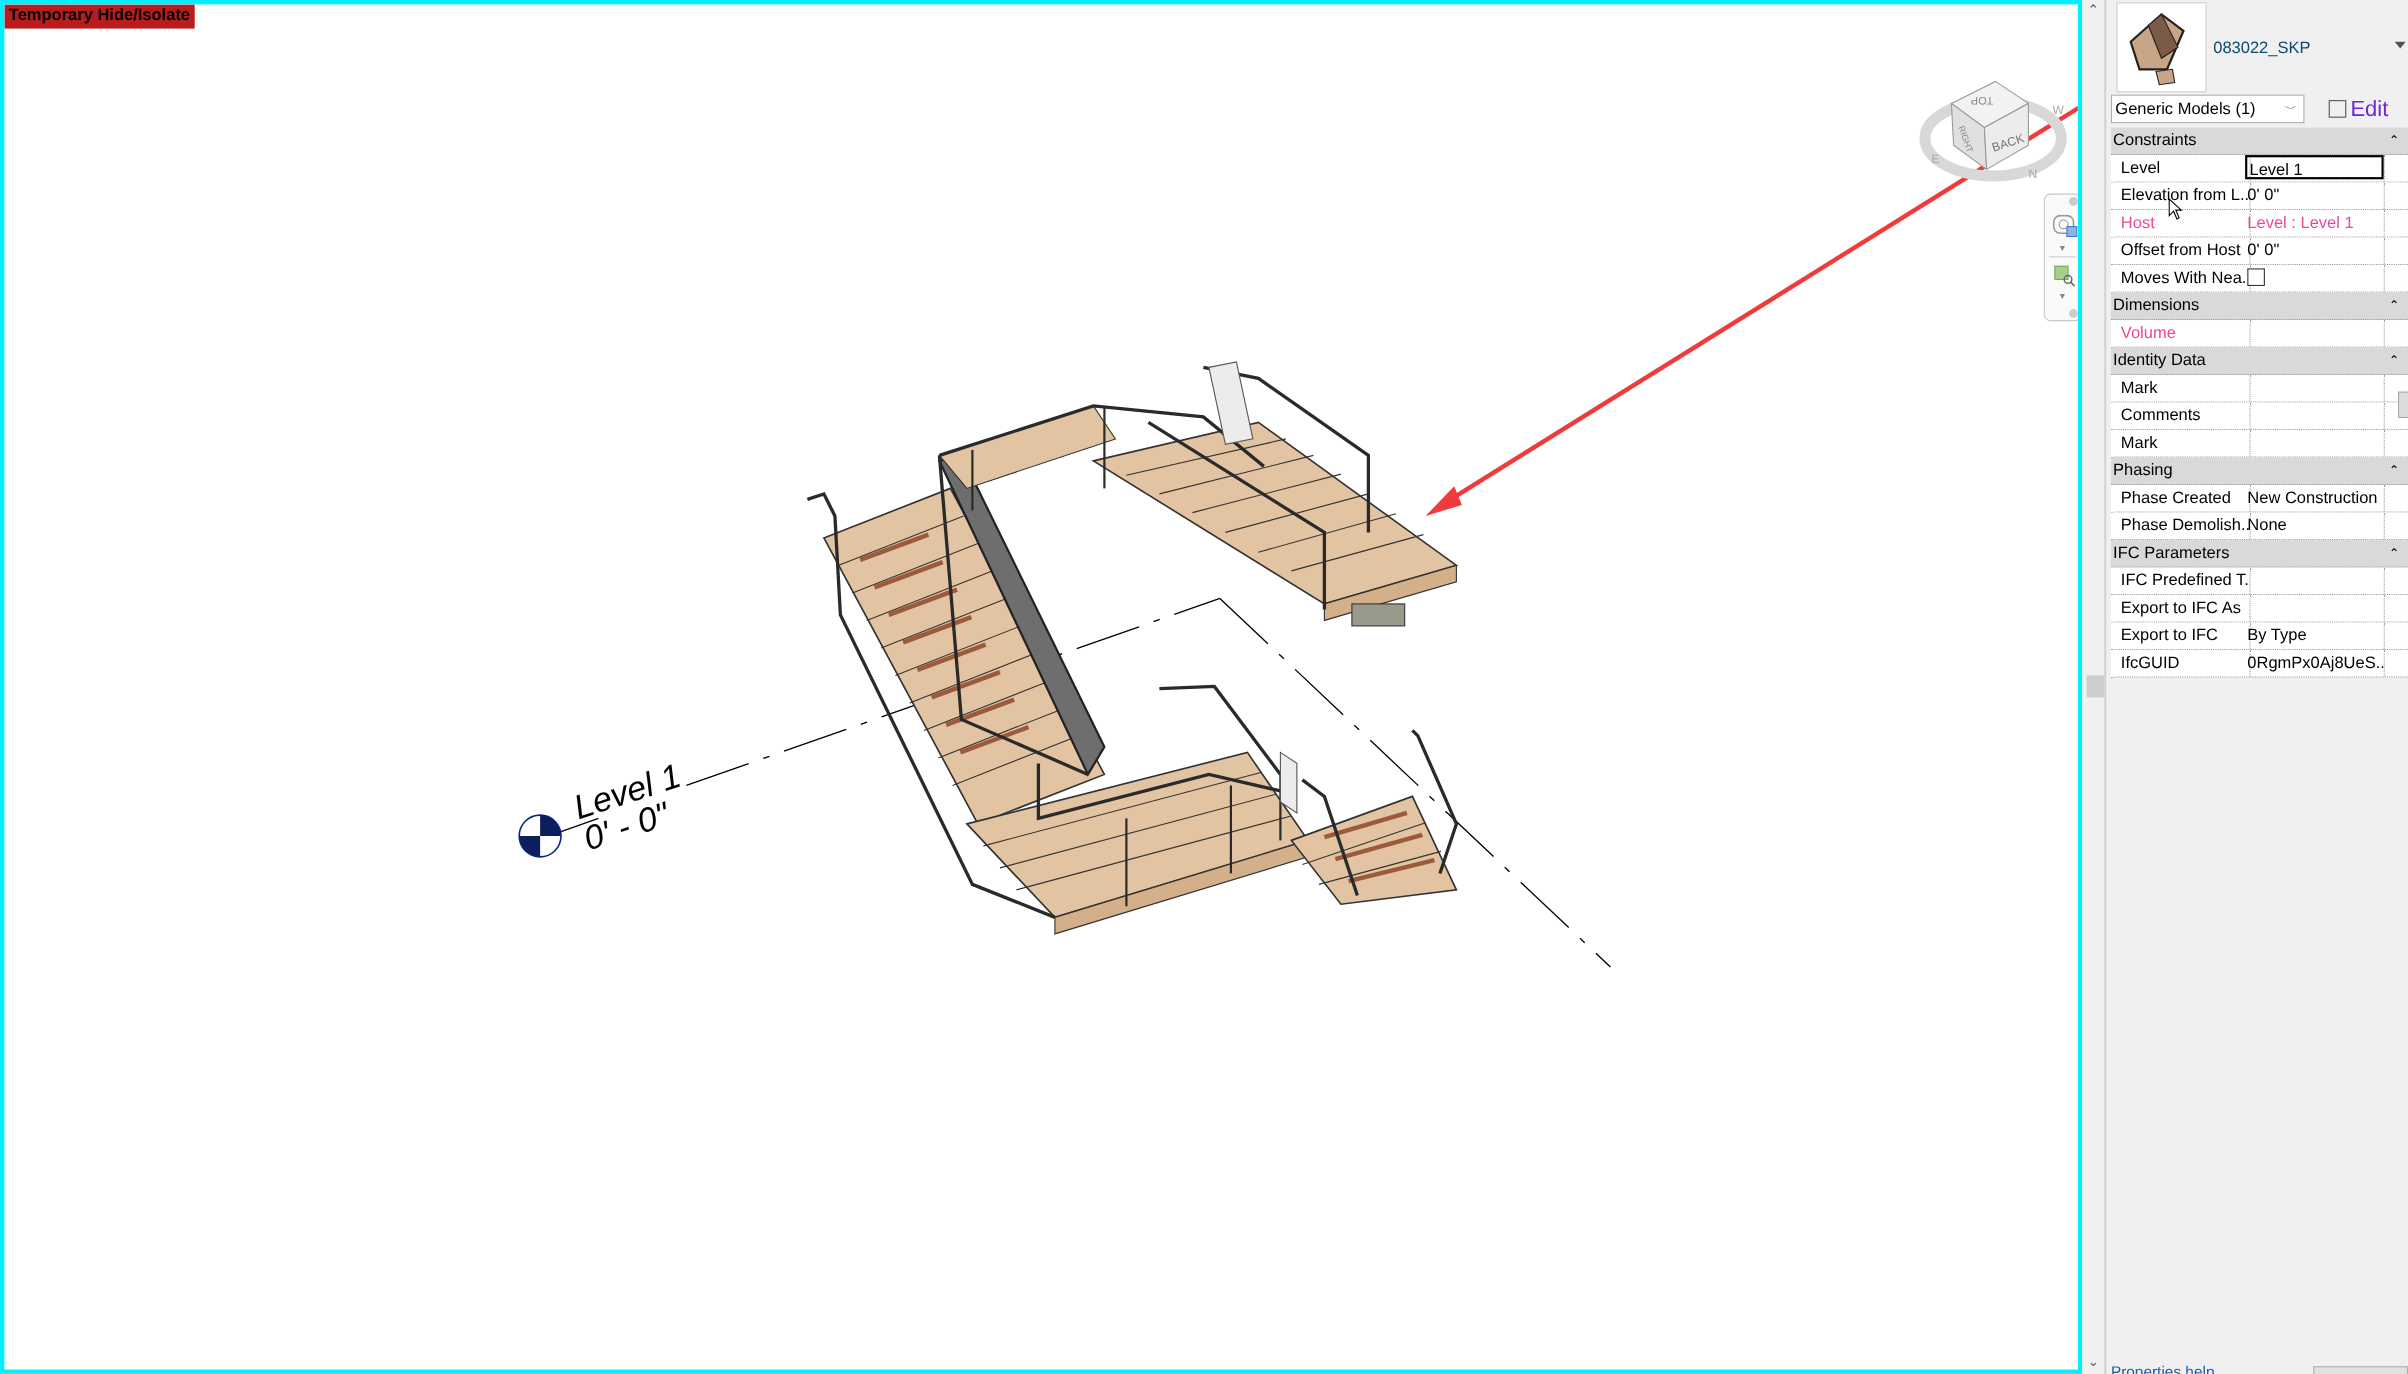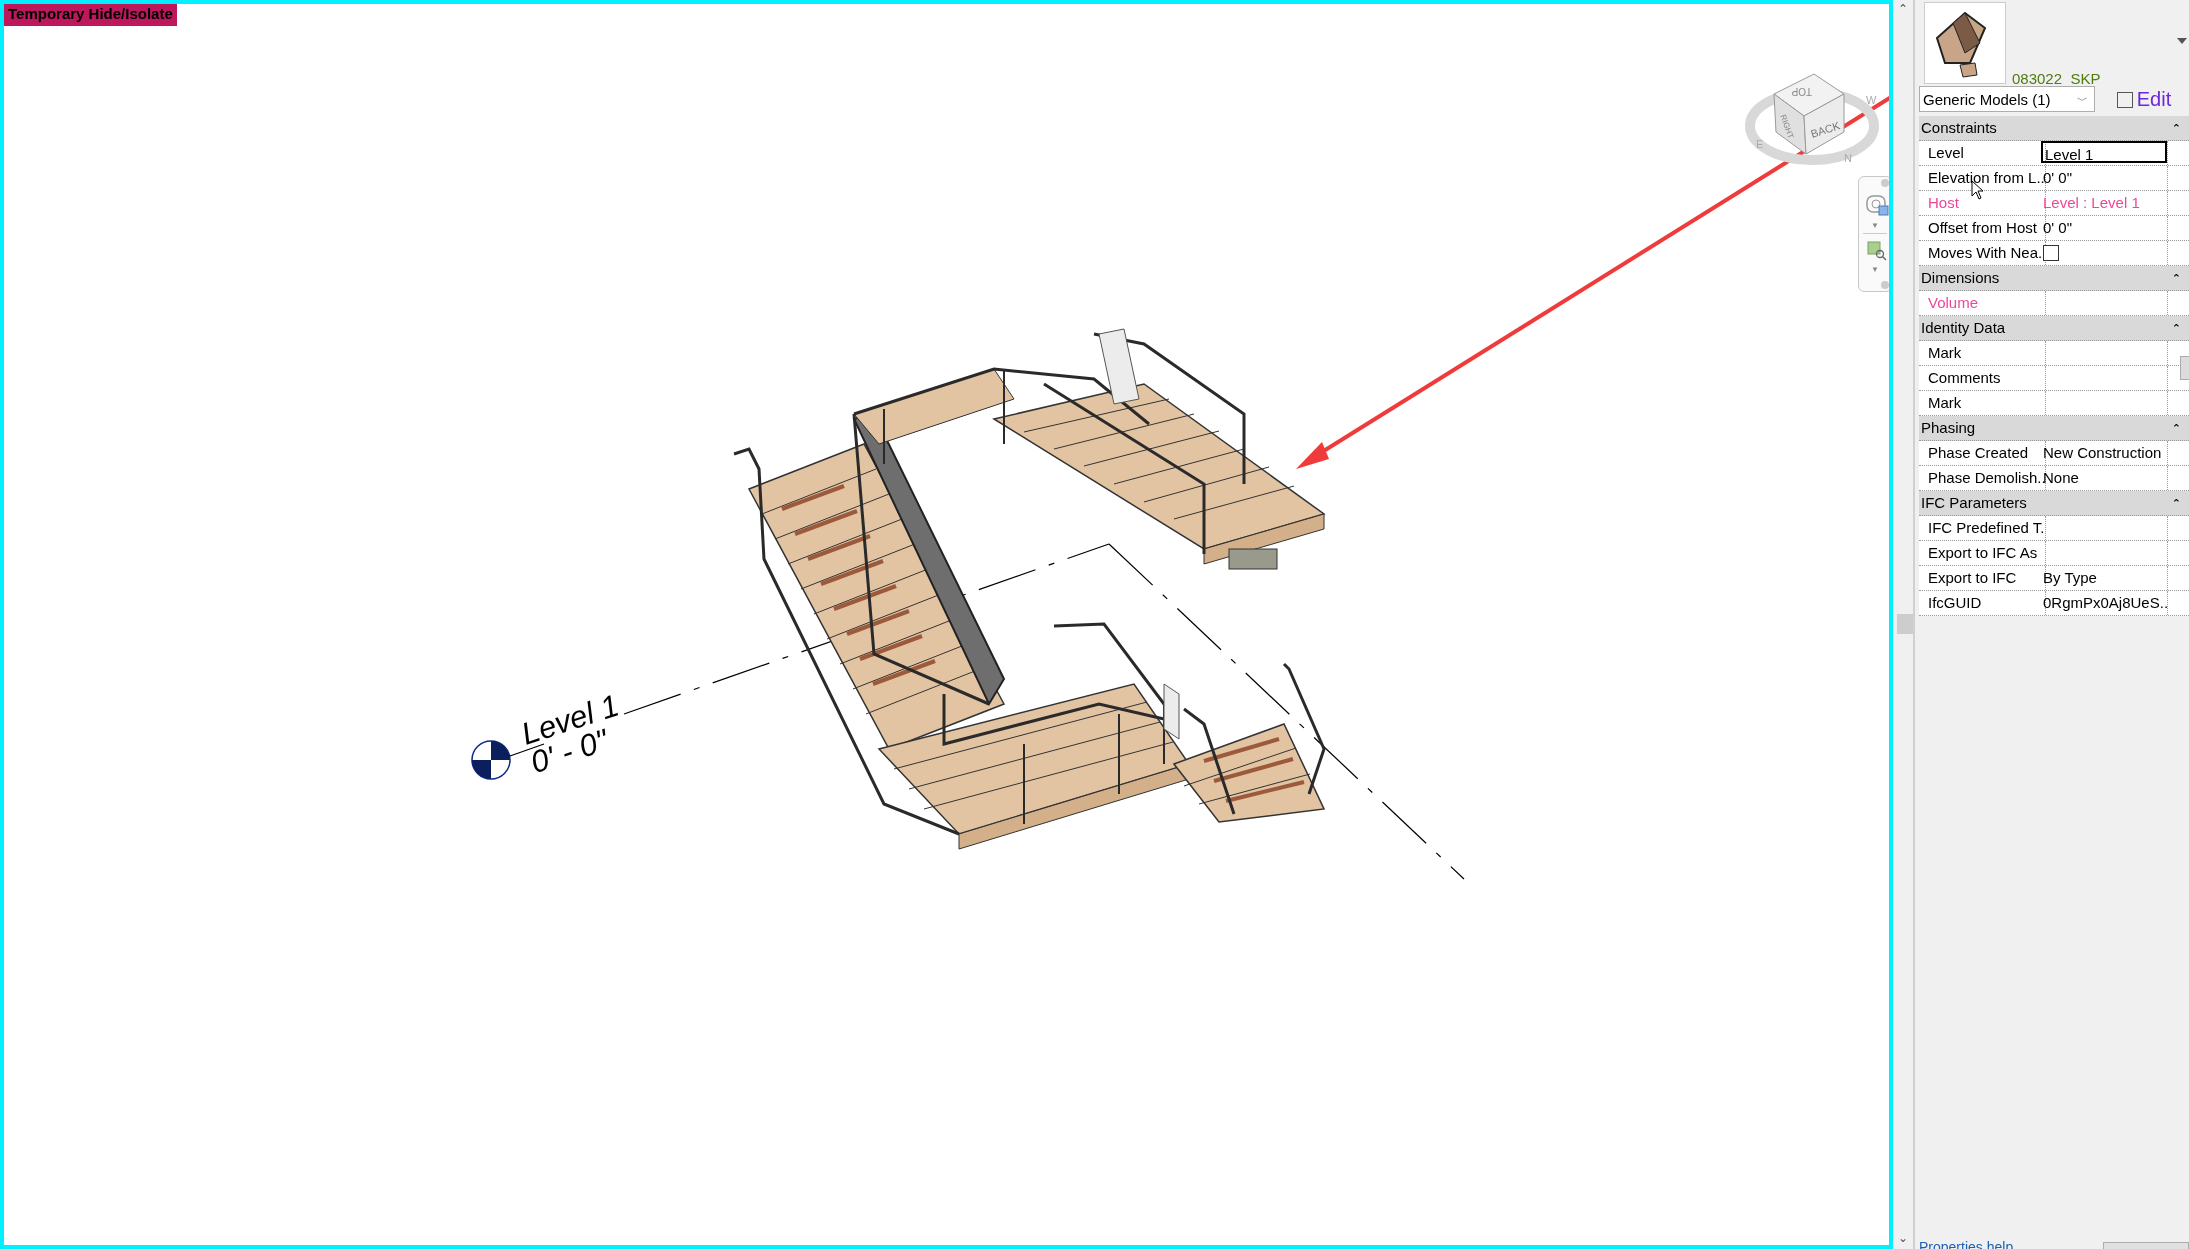--- a/index.html
+++ b/index.html
@@ -1,33 +1,33 @@
 <!DOCTYPE html>
 <html><head>
 <meta charset="utf-8">
 <style>
   html,body{margin:0;padding:0;}
   body{width:2189px;height:1249px;position:relative;overflow:hidden;background:#fff;font-family:"Liberation Sans","DejaVu Sans",sans-serif;}
   .viewport{position:absolute;left:0;top:0;width:1885px;height:1241px;border:4px solid #00f0ff;background:#fff;overflow:hidden;}
-  .mode-label{position:absolute;left:0;top:0;background:#be185d;color:#000;font-weight:bold;font-size:15px;padding:2px 4px 4px 4px;line-height:16px;}
+  .mode-label{position:absolute;left:0;top:0;background:#b91c1c;color:#000;font-weight:bold;font-size:15px;padding:2px 4px 4px 4px;line-height:16px;}
   .scene{position:absolute;left:0;top:0;}
   .viewcube{position:absolute;left:1730px;top:50px;width:150px;height:120px;}
   .nav-bar{position:absolute;left:1854px;top:172px;width:32px;height:114px;border:1px solid #c8c8c8;border-radius:6px;background:#fafafa;}
   .nav-bar .close{position:absolute;right:2px;top:2px;width:8px;height:8px;border-radius:50%;background:#ccc;}
   .nav-bar .minus{position:absolute;right:2px;bottom:2px;width:8px;height:8px;border-radius:50%;background:#ccc;}
   .nav-bar .sep{position:absolute;left:4px;right:4px;top:56px;height:1px;background:#ccc;}
   .nav-bar .dd{position:absolute;left:12px;font-size:8px;color:#888;}
   .vscroll{position:absolute;left:1893px;top:0;width:20px;height:1249px;background:#f0f0f0;border-right:2px solid #d0d0d0;}
   .vscroll .up{position:absolute;top:2px;left:0;width:20px;text-align:center;font-size:12px;color:#555;}
   .vscroll .down{position:absolute;bottom:4px;left:0;width:20px;text-align:center;font-size:12px;color:#555;}
   .vscroll .thumb{position:absolute;left:4px;top:614px;width:16px;height:20px;background:#cdcdcd;}
   .props{position:absolute;left:1915px;top:0;width:274px;height:1249px;background:#f0f0f0;}
   .type-selector{position:absolute;left:3px;top:2px;width:271px;height:82px;}
   .thumb-img{position:absolute;left:6px;top:0;width:80px;height:80px;background:#fff;border:1px solid #ccc;}
-  .type-name{position:absolute;left:94px;top:33px;font-size:15px;color:#4d7c0f;margin-top:35px;}
+  .type-name{position:absolute;left:94px;top:33px;font-size:15px;color:#0c4a6e;}
   .type-arrow{position:absolute;right:2px;top:36px;width:0;height:0;border-left:5px solid transparent;border-right:5px solid transparent;border-top:6px solid #555;}
   .cat-row{position:absolute;left:4px;top:86px;width:270px;height:28px;}
   .cat-select{position:absolute;left:0;top:0;width:176px;height:26px;background:#fff;border:1px solid #adadad;font-size:15px;line-height:26px;padding-left:3px;box-sizing:border-box;color:#000;}
   .cat-select .chev{position:absolute;right:6px;top:0;font-size:11px;color:#666;}
   .edit-type{position:absolute;left:180px;top:0;height:26px;font-size:20px;line-height:26px;color:#6d28d9;text-align:center;}
   .edit-type .ico{display:inline-block;width:14px;height:14px;border:1px solid #555;vertical-align:-2px;margin-right:4px;position:relative;}
   .grid{position:absolute;left:4px;top:116px;width:270px;}
   .grow{position:relative;height:24px;border-bottom:1px dotted #999;background:#fff;font-size:15px;line-height:24px;}
   .grow .k{position:absolute;left:0;top:0;width:127px;height:24px;padding-left:9px;box-sizing:border-box;border-right:1px dotted #999;overflow:hidden;white-space:nowrap;color:#000;}
   .grow .v{position:absolute;left:122px;top:0;width:126px;height:24px;padding-left:2px;box-sizing:border-box;overflow:hidden;white-space:nowrap;color:#000;}

